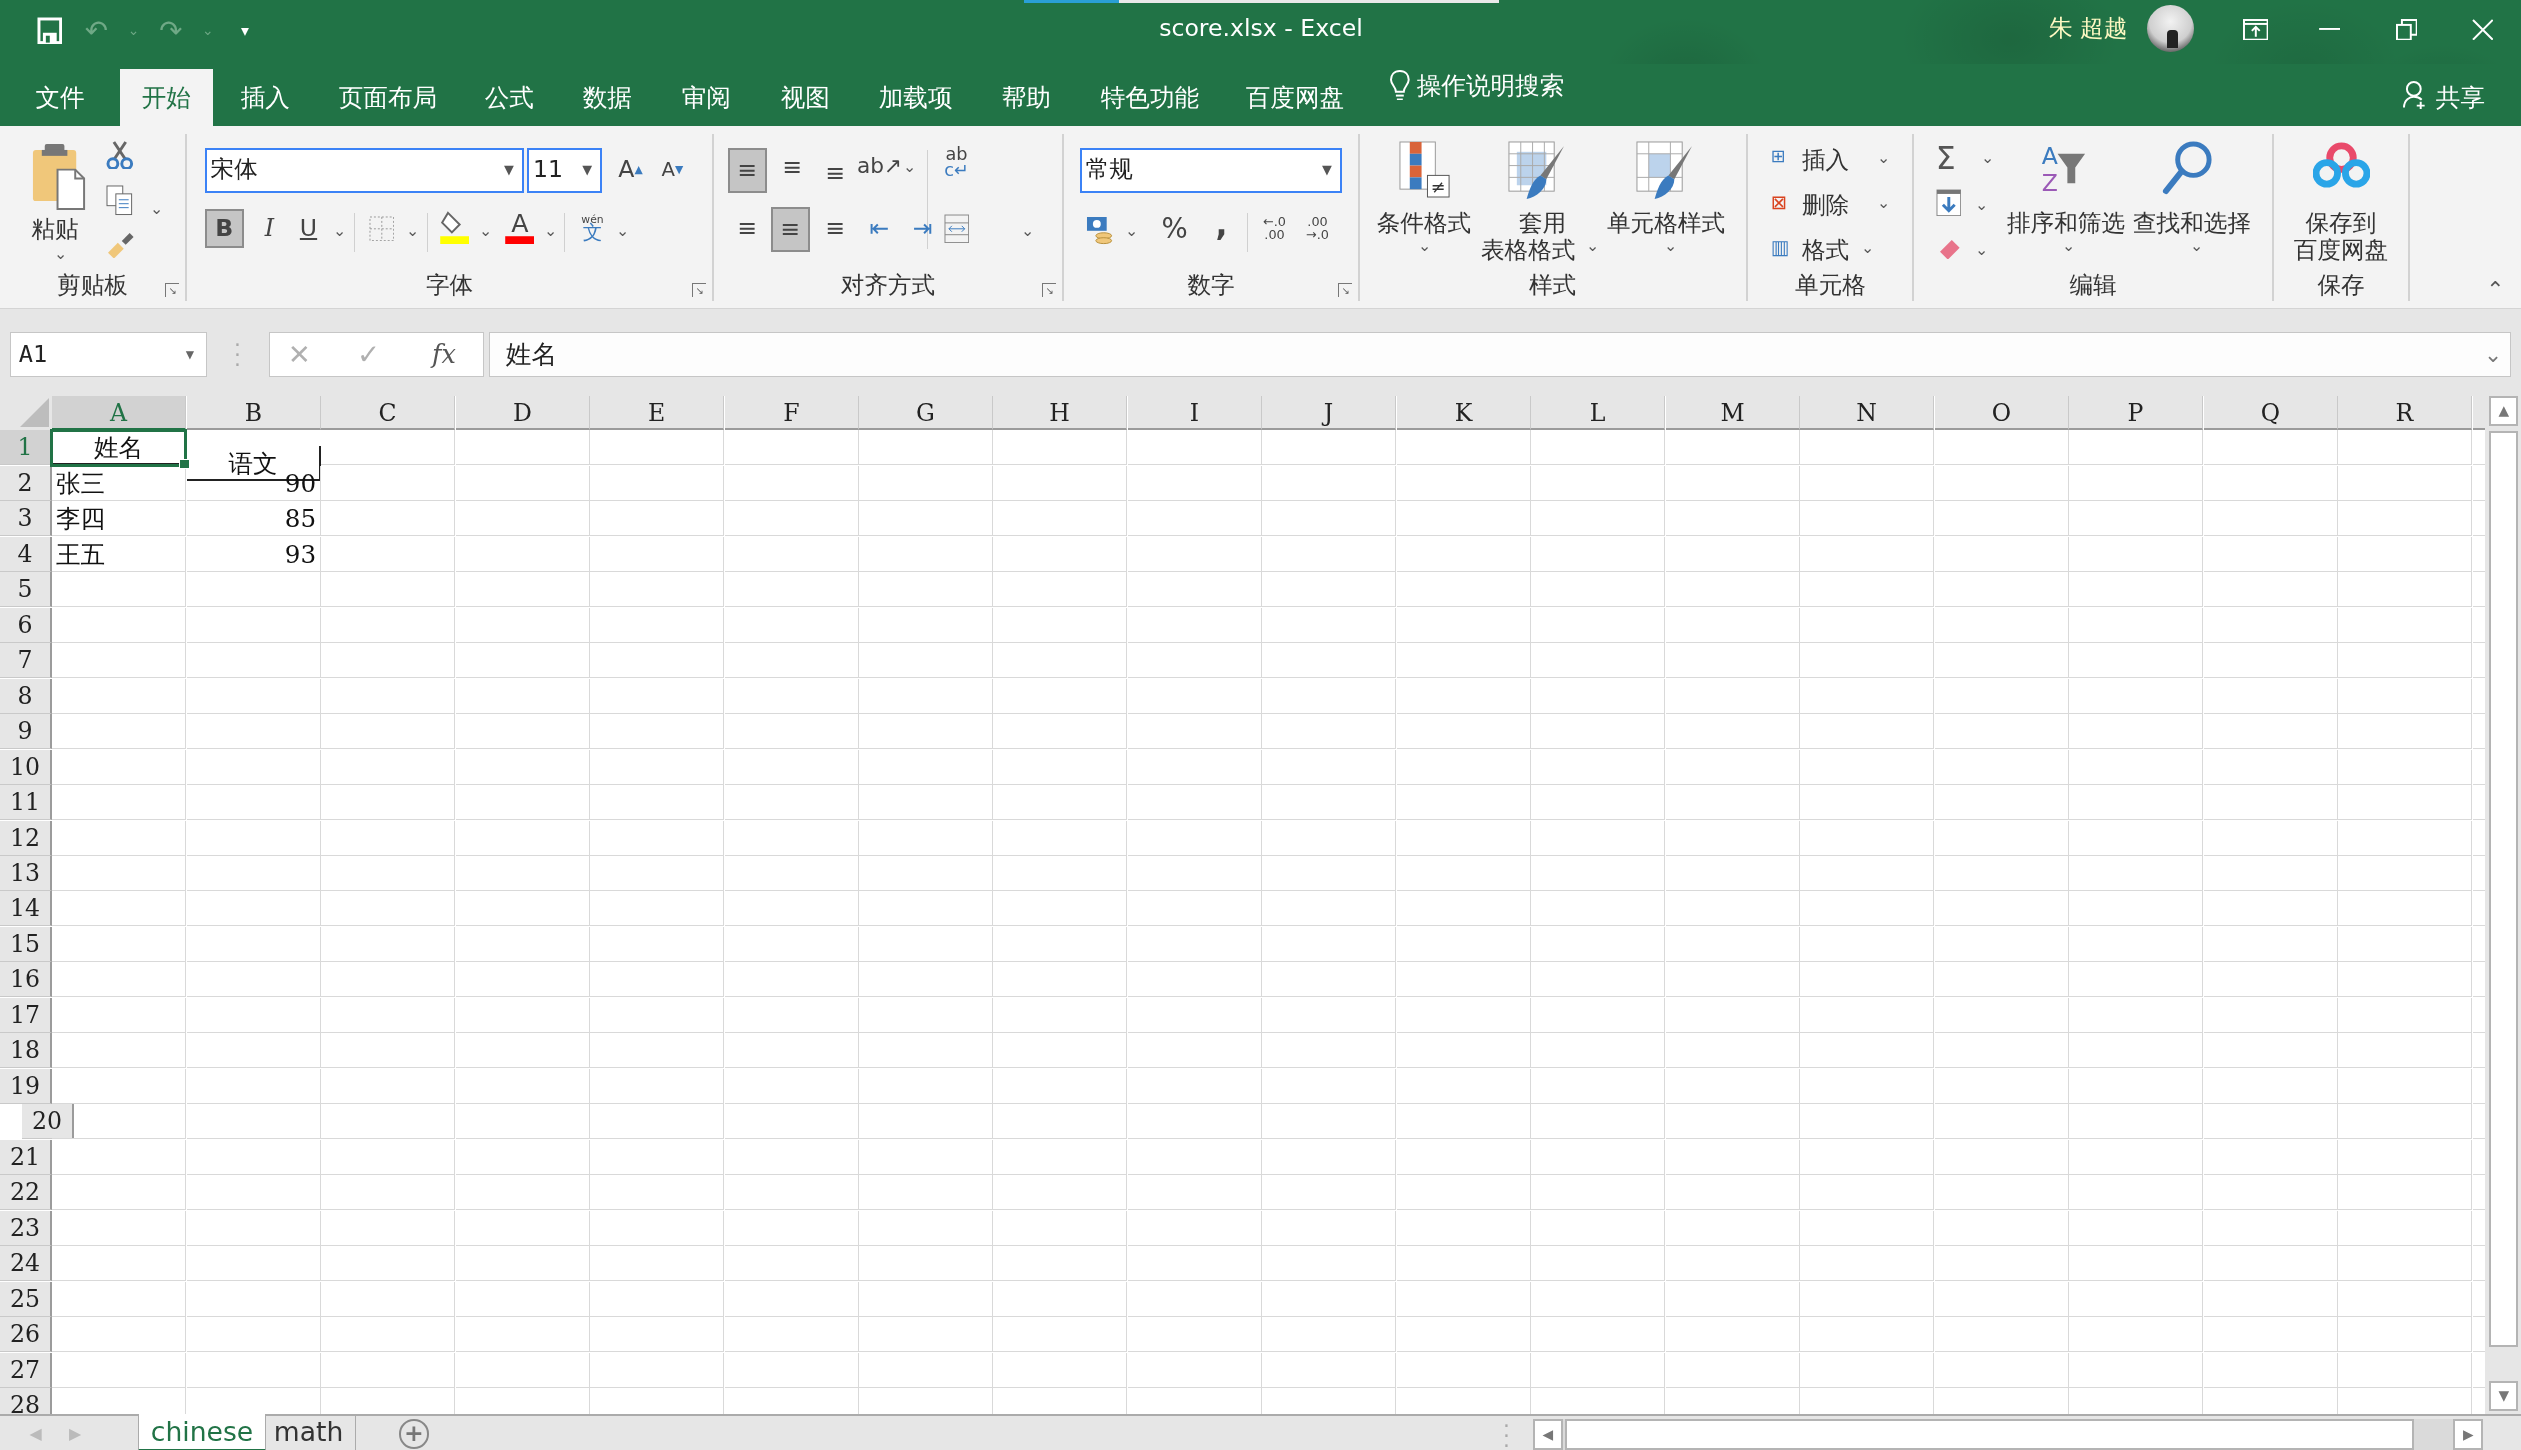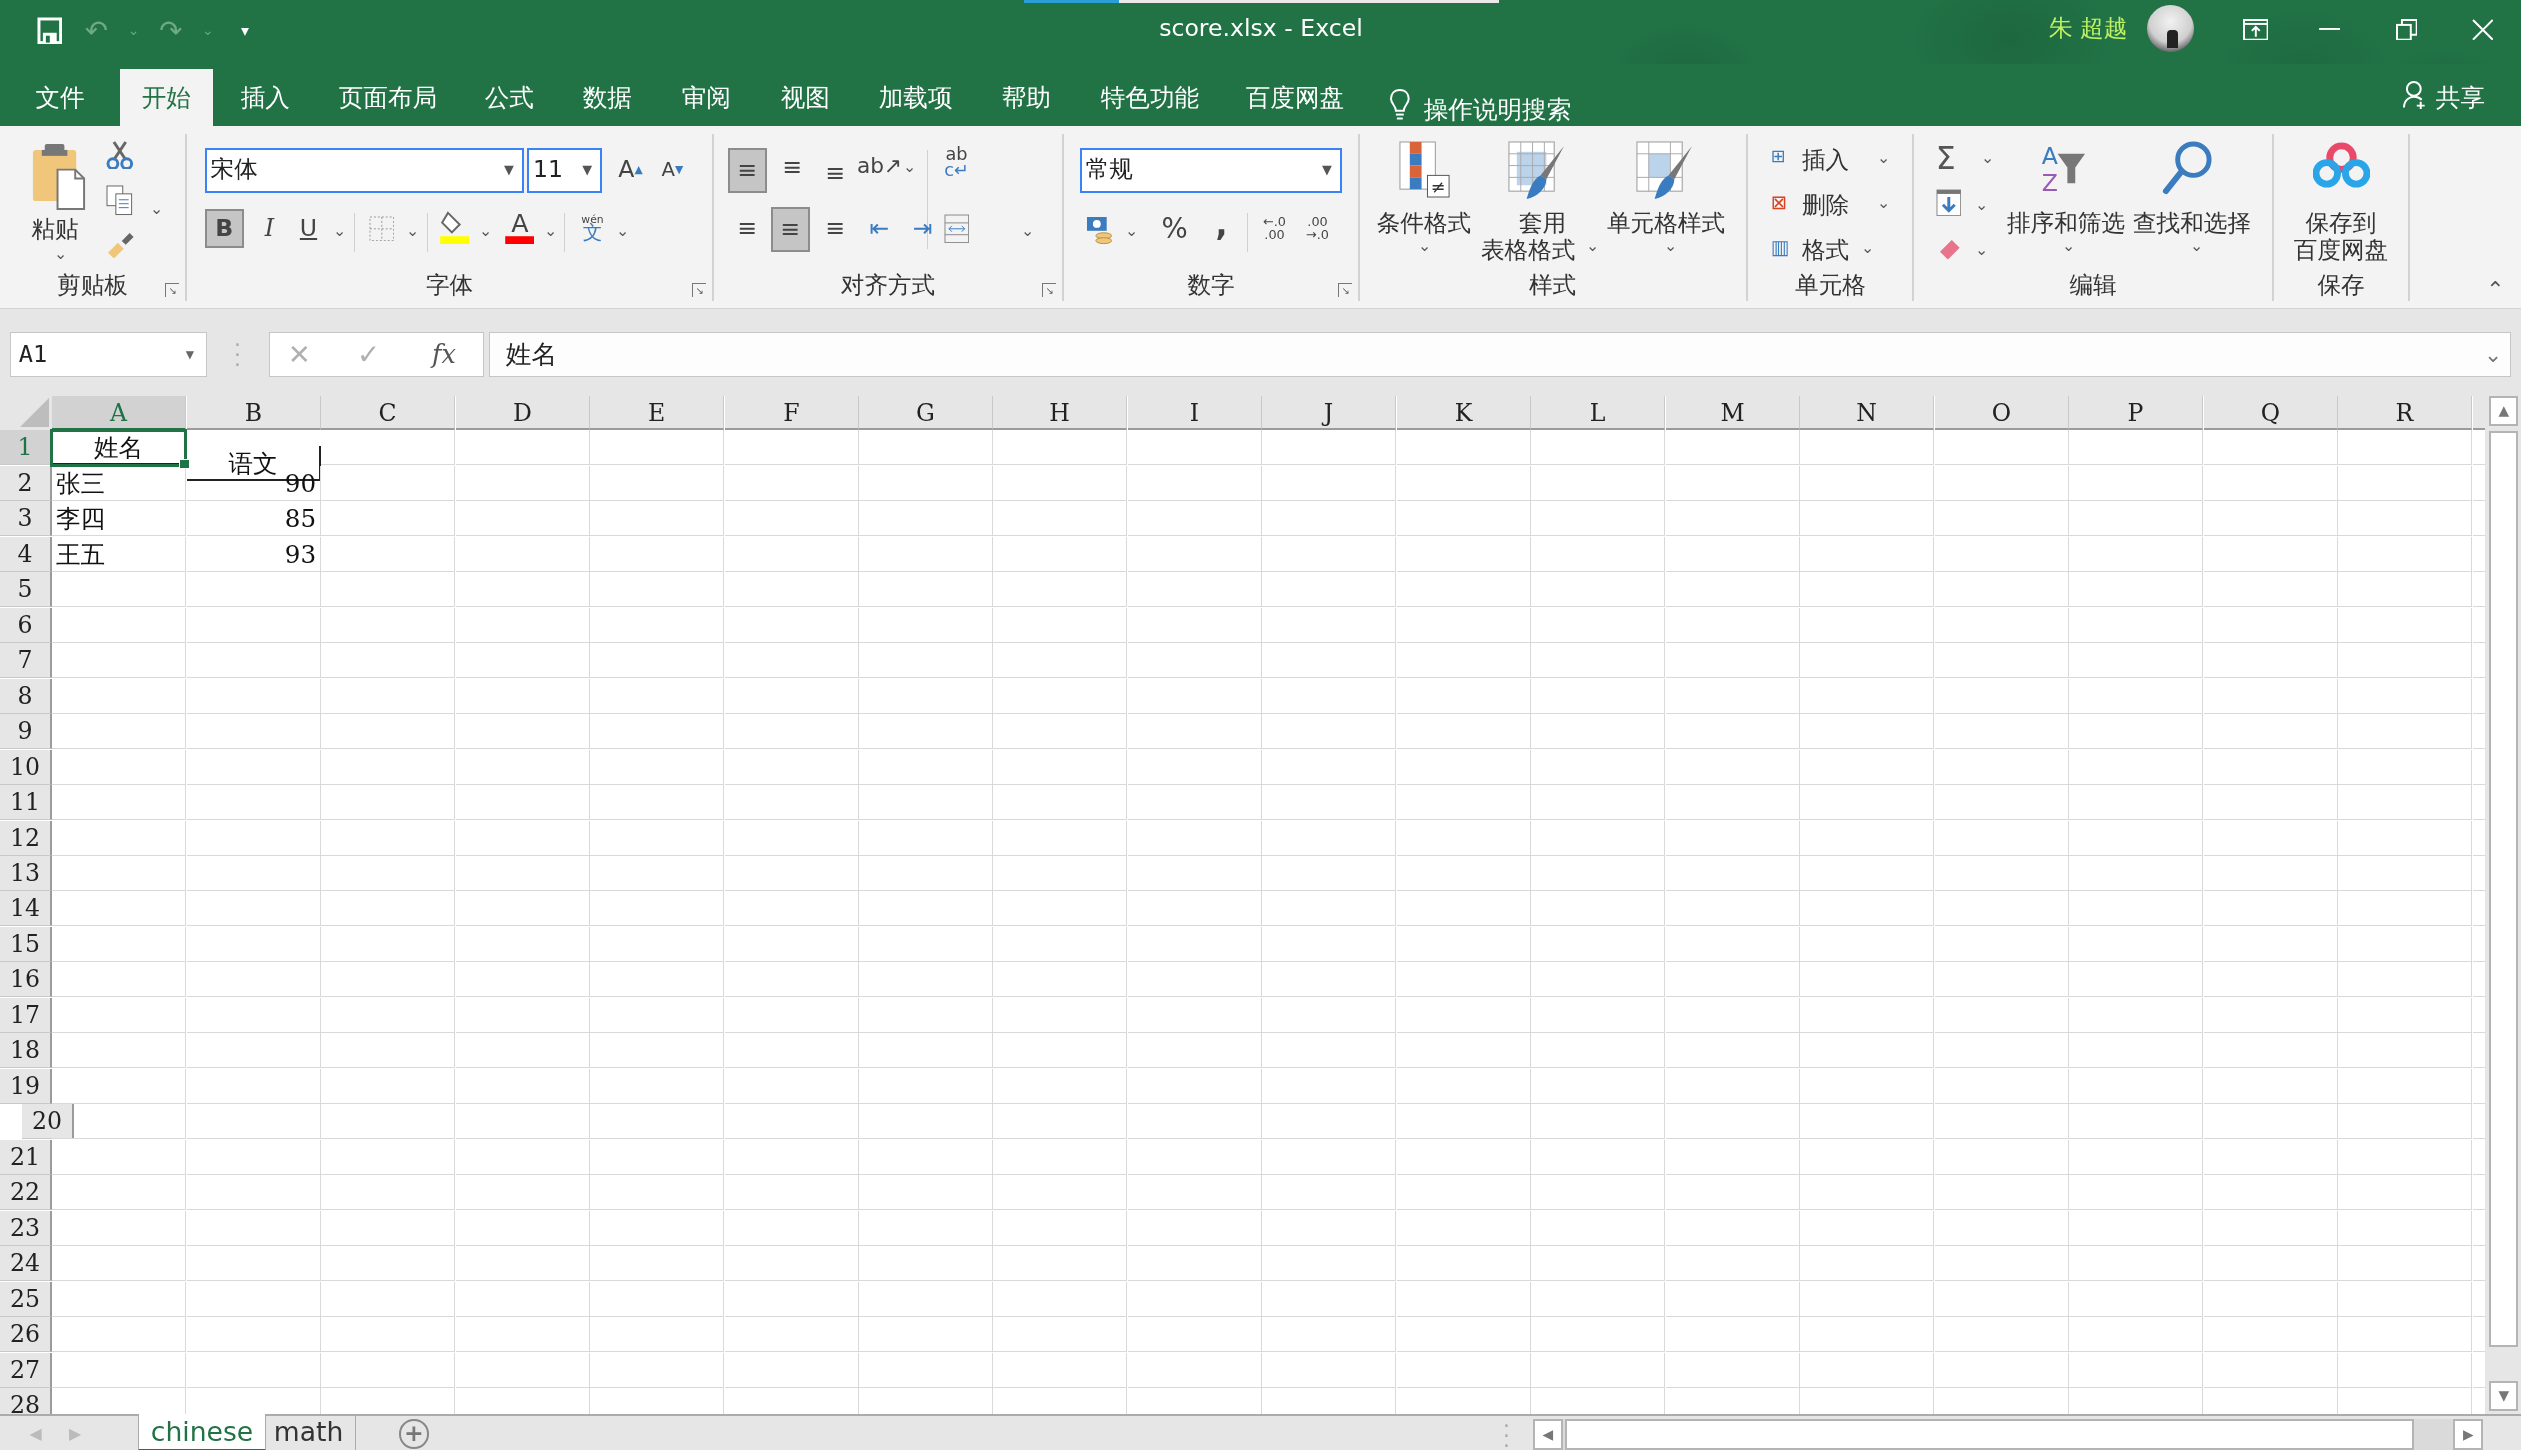--- a/index.html
+++ b/index.html
@@ -14,31 +14,31 @@
       radial-gradient(ellipse 158px 108px at 670px 39px, rgba(0,0,0,0.10), transparent 70%),
       radial-gradient(ellipse 138px 99px at 965px 69px, rgba(0,0,0,0.08), transparent 70%),
       radial-gradient(ellipse 108px 79px at 1103px 99px, rgba(0,0,0,0.10), transparent 70%); }
   .qat { position: absolute; left: 33px; top: 13.8px; display: flex; align-items: center; gap: 13.8px; }
   .qat .ico { width: 33px; height: 33px; display: flex; align-items: center; justify-content: center; color: #fff; font-size: 27.6px; }
   .qat .dim { color: #6fa986; }
   .qat .small { font-size: 13.8px; color: #6fa986; width: 13.8px; }
   .progress { position: absolute; left: 1024px; top: 0; width: 475px; height: 3px; background: #e9e9e9; }
   .progress .fill { height: 100%; background: #2a9fd6; }
   .wintitle { position: absolute; left: 0; width: 2522px; top: 13.8px; text-align: center; color: #fff; font-size: 23.6px; font-family: "DejaVu Sans", sans-serif; }
-  .user { position: absolute; left: 2049px; top: 11.8px; color: #bef264; font-size: 23.6px; }
+  .user { position: absolute; left: 2049px; top: 11.8px; color: #fef9c3; font-size: 23.6px; }
   .avatar { position: absolute; left: 2147px; top: 4.9px; width: 47px; height: 47px; border-radius: 50%;
     background: radial-gradient(circle at 50% 35%, #f2f2f2 0%, #cfcfcf 55%, #777 75%, #333 100%); overflow: hidden; }
   .avatar::after { content: ""; position: absolute; left: 19.7px; top: 25.6px; width: 11.8px; height: 17.7px; background: #222; border-radius: 3.9px 3.9px 0 0; }
   .winbtn { position: absolute; top: 7.9px; width: 49px; height: 43px; color: #fff; display: flex; align-items: center; justify-content: center; font-size: 25.6px; }
 
   
   .tabrow { position: absolute; left: 0; top: 64px; width: 2522px; height: 62px; background: #217346; }
   .tab { position: absolute; top: 4.9px; height: 57px; padding: 0 21.7px; color: #fff; font-size: 24.6px; line-height: 57px; white-space: nowrap; }
   .tab.active { background: #f3f3f3; color: #217346; }
-  .tell { position: absolute; left: 1389px; top: 4.9px; height: 57px; display: flex; align-items: flex-end; gap: 13px; color: #fff; font-size: 24.6px; }
+  .tell { position: absolute; left: 1389px; top: 4.9px; height: 57px; display: flex; align-items: flex-start; gap: 6px; color: #fff; font-size: 24.6px; }
   .share { position: absolute; right: 37px; top: 4.9px; height: 57px; display: flex; align-items: center; gap: 7.9px; color: #fff; font-size: 24.6px; }
 
   
   .ribbon { position: absolute; left: 0; top: 126px; width: 2522px; height: 183px; background: #f3f3f3; border-bottom: 1px solid #d4d4d4; }
   .group { position: absolute; top: 7.9px; height: 167px; border-right: 2px solid #d2d2d2; }
   .glabel { position: absolute; bottom: 0; left: 0; right: 0; text-align: center; font-size: 23.6px; color: #333; }
   .launcher { position: absolute; right: 5.9px; bottom: 3.9px; width: 13.8px; height: 13.8px; border-left: 1px solid #777; border-top: 1px solid #777; font-size: 9.9px; line-height: 13.8px; text-align: center; color: #555; }
   .rtext { position: absolute; font-size: 23.6px; color: #333; white-space: nowrap; }
   .chev { position: absolute; font-size: 15.8px; color: #555; }
   .combo { position: absolute; background: #fff; border: 2px solid #3b82f6; font-size: 23.6px; line-height: 39px; padding-left: 3.9px; color: #222; }

